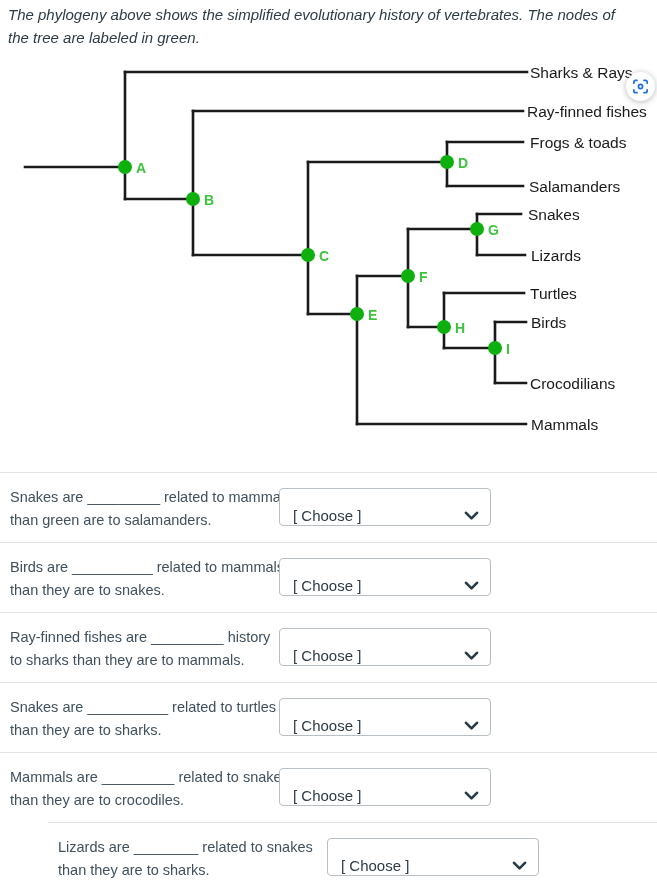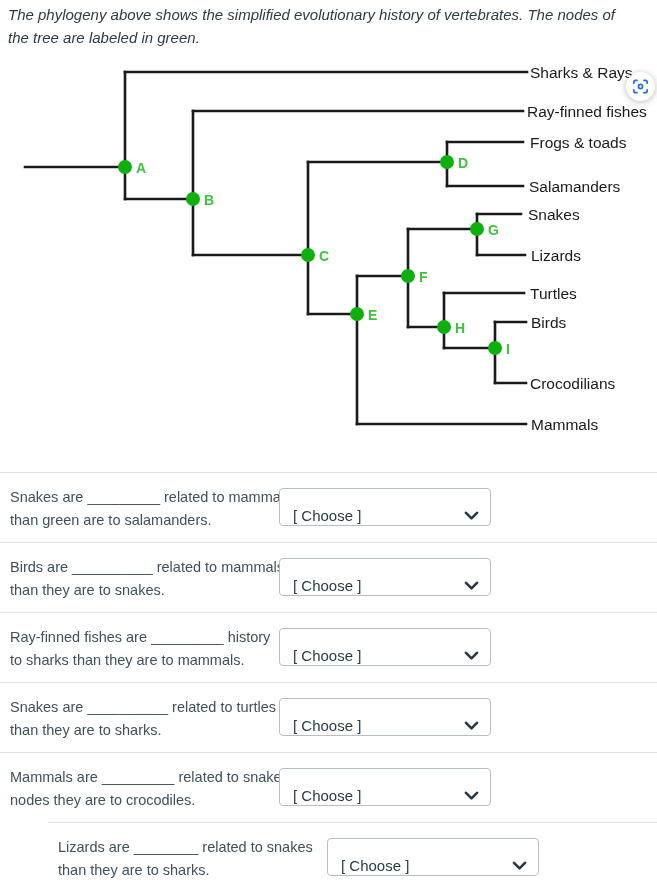--- a/index.html
+++ b/index.html
@@ -161,21 +161,21 @@
     <div class="dropdown">
       <span>[ Choose ]</span>
       <svg class="chev" width="15" height="10" viewBox="0 0 15 10">
         <path d="M2 1.8 L7.5 7.4 L13 1.8" fill="none" stroke="#273a49" stroke-width="2.6" stroke-linecap="round" stroke-linejoin="round"></path>
       </svg>
     </div>
   </div>
   <div class="qrow">
     <div class="qtext">
       <div>Mammals are _________ related to snakes</div>
-      <div>nodes they are to crocodiles.</div>
+      <div>than they are to crocodiles.</div>
     </div>
     <div class="dropdown">
       <span>[ Choose ]</span>
       <svg class="chev" width="15" height="10" viewBox="0 0 15 10">
         <path d="M2 1.8 L7.5 7.4 L13 1.8" fill="none" stroke="#273a49" stroke-width="2.6" stroke-linecap="round" stroke-linejoin="round"></path>
       </svg>
     </div>
   </div>
   <div class="qrow">
     <div class="qtext">

